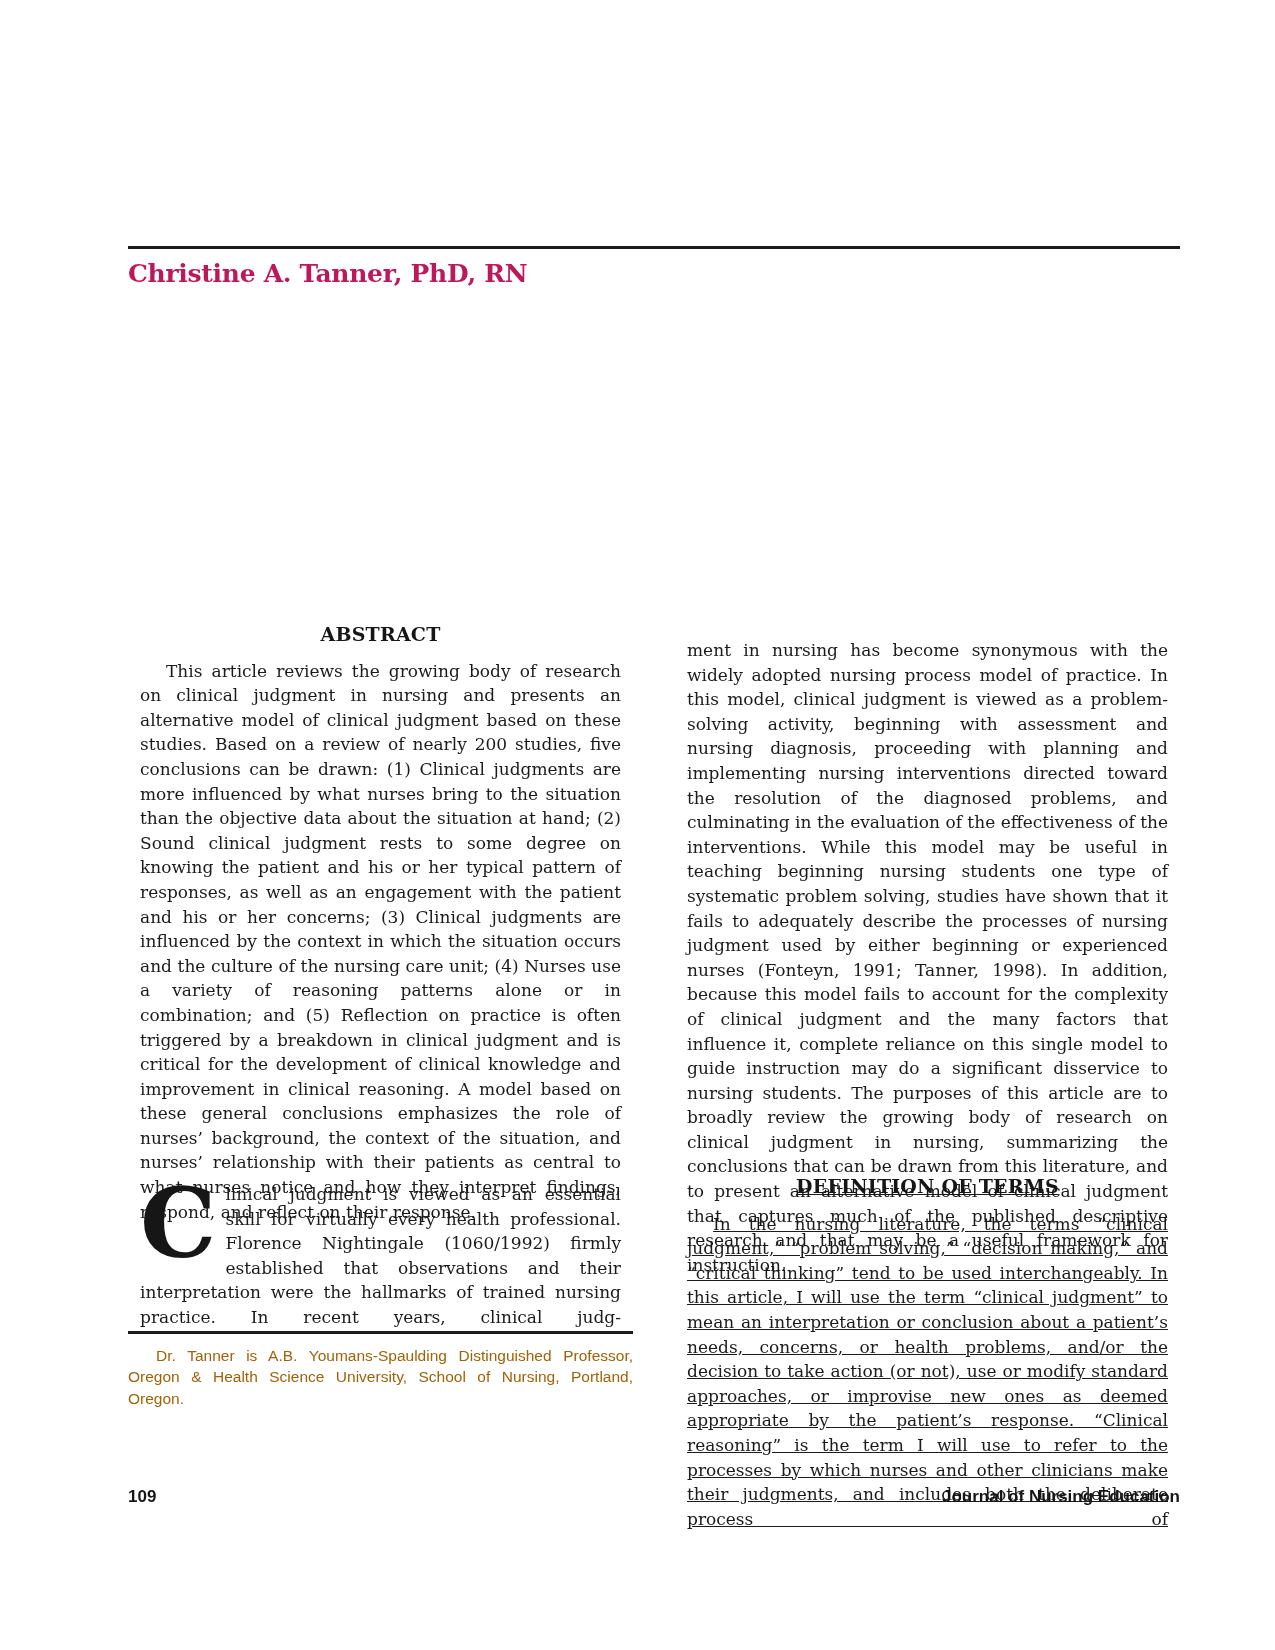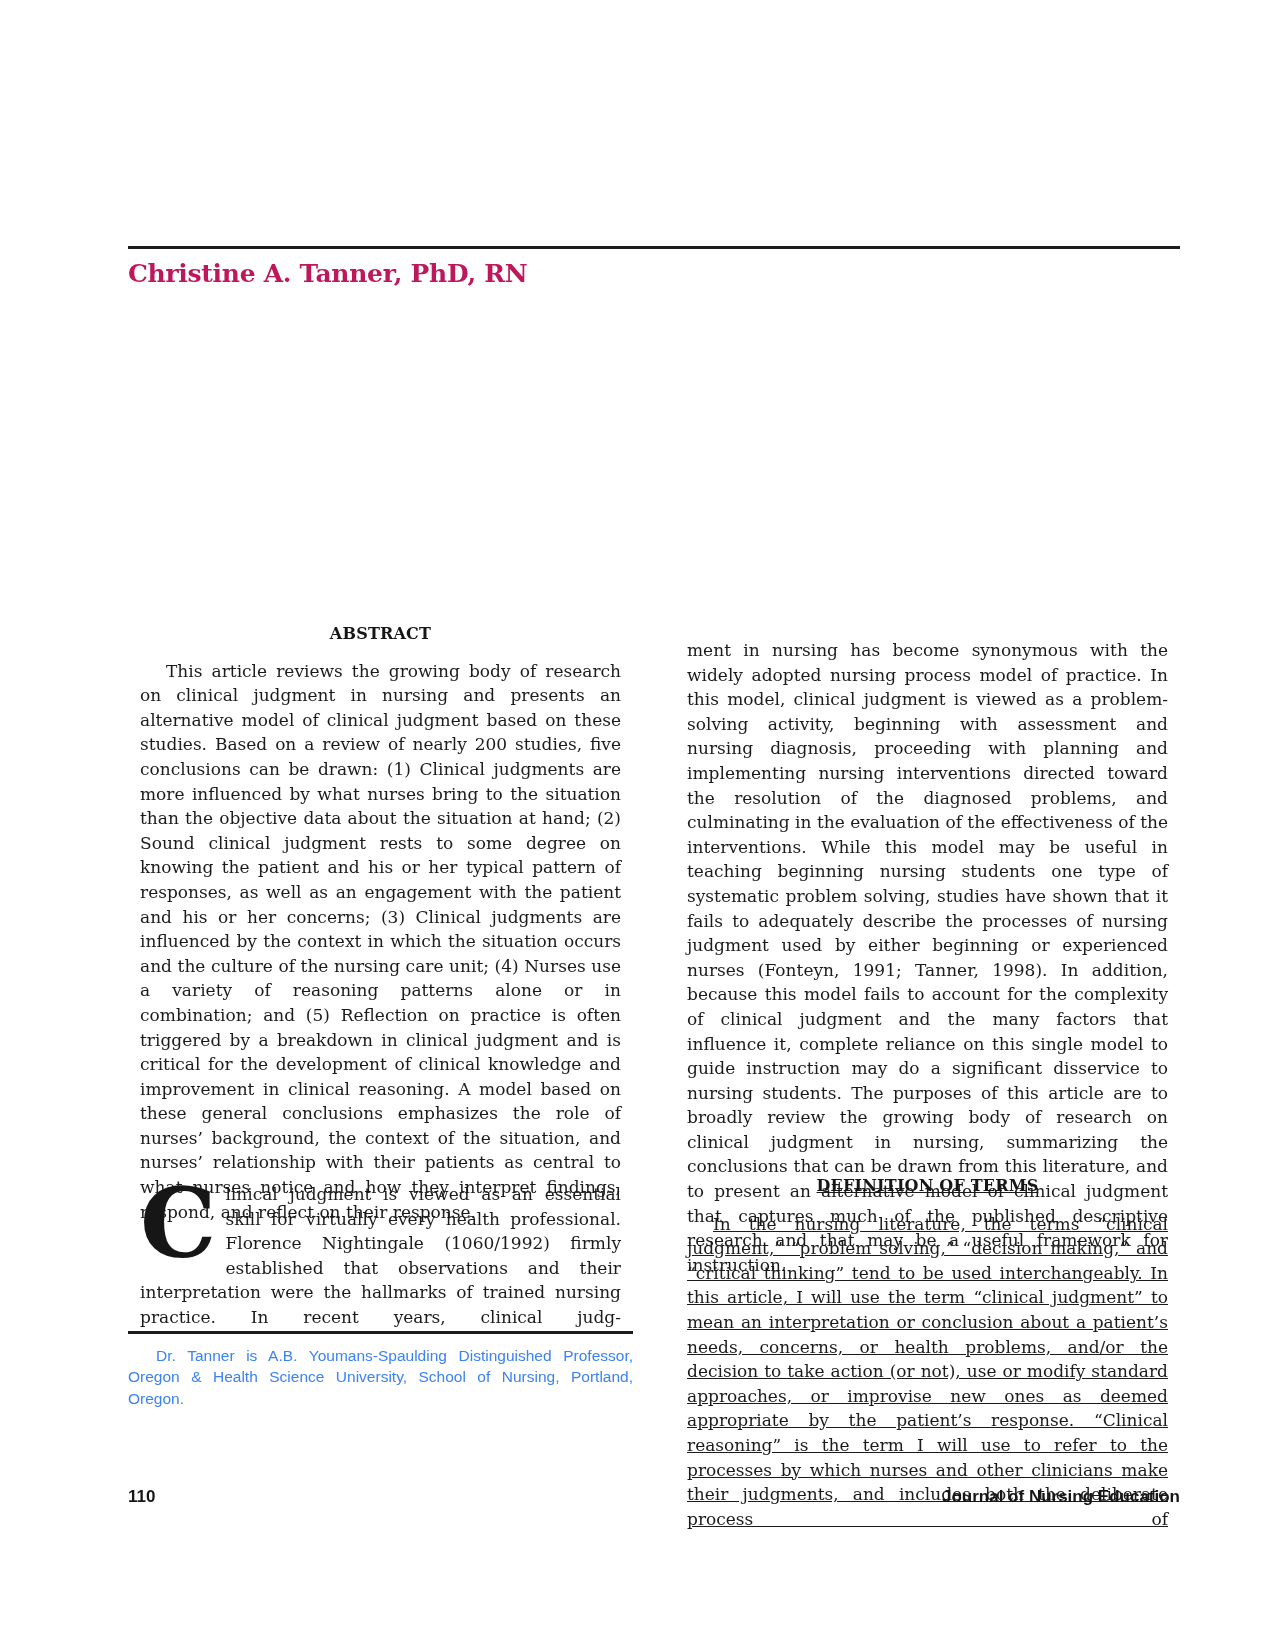--- a/index.html
+++ b/index.html
@@ -57,21 +57,21 @@
     font-size: 17px;
     line-height: 24.6px;
     text-align: justify;
     color: #1b1b1b;
   }
   .col-left  { left: 128px; }
   .col-right { left: 675px; }
 
   .section-heading {
     font-weight: 700;
-    font-size: 16px;
+    font-size: 19px;
     text-align: center;
     letter-spacing: 0.2px;
     margin: 0 0 7px 0;
     color: #161616;
   }
   p.body-par {
     margin: 12px;
   }
   p.indent {
     text-indent: 26px;
@@ -97,21 +97,21 @@
   
   .footnote-block {
     position: absolute;
     left: 128px;
     top: 1331px;
     width: 505px;
     font-family: "Liberation Sans", sans-serif;
     font-size: 15.5px;
     line-height: 21.8px;
     text-align: justify;
-    color: #3b82f6;
+    color: #a16207;
   }
   .footnote-divider {
     width: 505px;
     height: 2.5px;
     background: #1c1c1c;
     margin-bottom: 11px;
   }
   .footnote-block p {
     margin: 0;
     text-indent: 28px;
@@ -160,17 +160,17 @@
   <div class="col col-right continuation-block">
     <p class="body-par">ment in nursing has become synonymous with the widely adopted nursing process model of practice. In this model, clinical judgment is viewed as a problem-solving activity, beginning with assessment and nursing diagnosis, proceeding with planning and implementing nursing interventions directed toward the resolution of the diagnosed problems, and culminating in the evaluation of the effectiveness of the interventions. While this model may be useful in teaching beginning nursing students one type of systematic problem solving, studies have shown that it fails to adequately describe the processes of nursing judgment used by either beginning or experienced nurses (Fonteyn, 1991; Tanner, 1998). In addition, because this model fails to account for the complexity of clinical judgment and the many factors that influence it, complete reliance on this single model to guide instruction may do a significant disservice to nursing students. The purposes of this article are to broadly review the growing body of research on clinical judgment in nursing, summarizing the conclusions that can be drawn from this literature, and to present an alternative model of clinical judgment that captures much of the published descriptive research and that may be a useful framework for instruction.</p>
   </div>
 
   <div class="col col-right definition-block">
     <h2 class="section-heading">DEFINITION OF TERMS</h2>
     <p class="body-par indent continues">In the nursing literature, the terms “clinical judgment,” “problem solving,” “decision making,” and “critical thinking” tend to be used interchangeably. In this article, I will use the term “clinical judgment” to mean an interpretation or conclusion about a patient’s needs, concerns, or health problems, and/or the decision to take action (or not), use or modify standard approaches, or improvise new ones as deemed appropriate by the patient’s response. “Clinical reasoning” is the term I will use to refer to the processes by which nurses and other clinicians make their judgments, and includes both the deliberate process of</p>
   </div>
 
   <div class="footer">
-    <span class="page-number">110</span>
+    <span class="page-number">109</span>
     <span class="journal-name">Journal of Nursing Education</span>
   </div>
 
 </div>
 
 </body></html>

